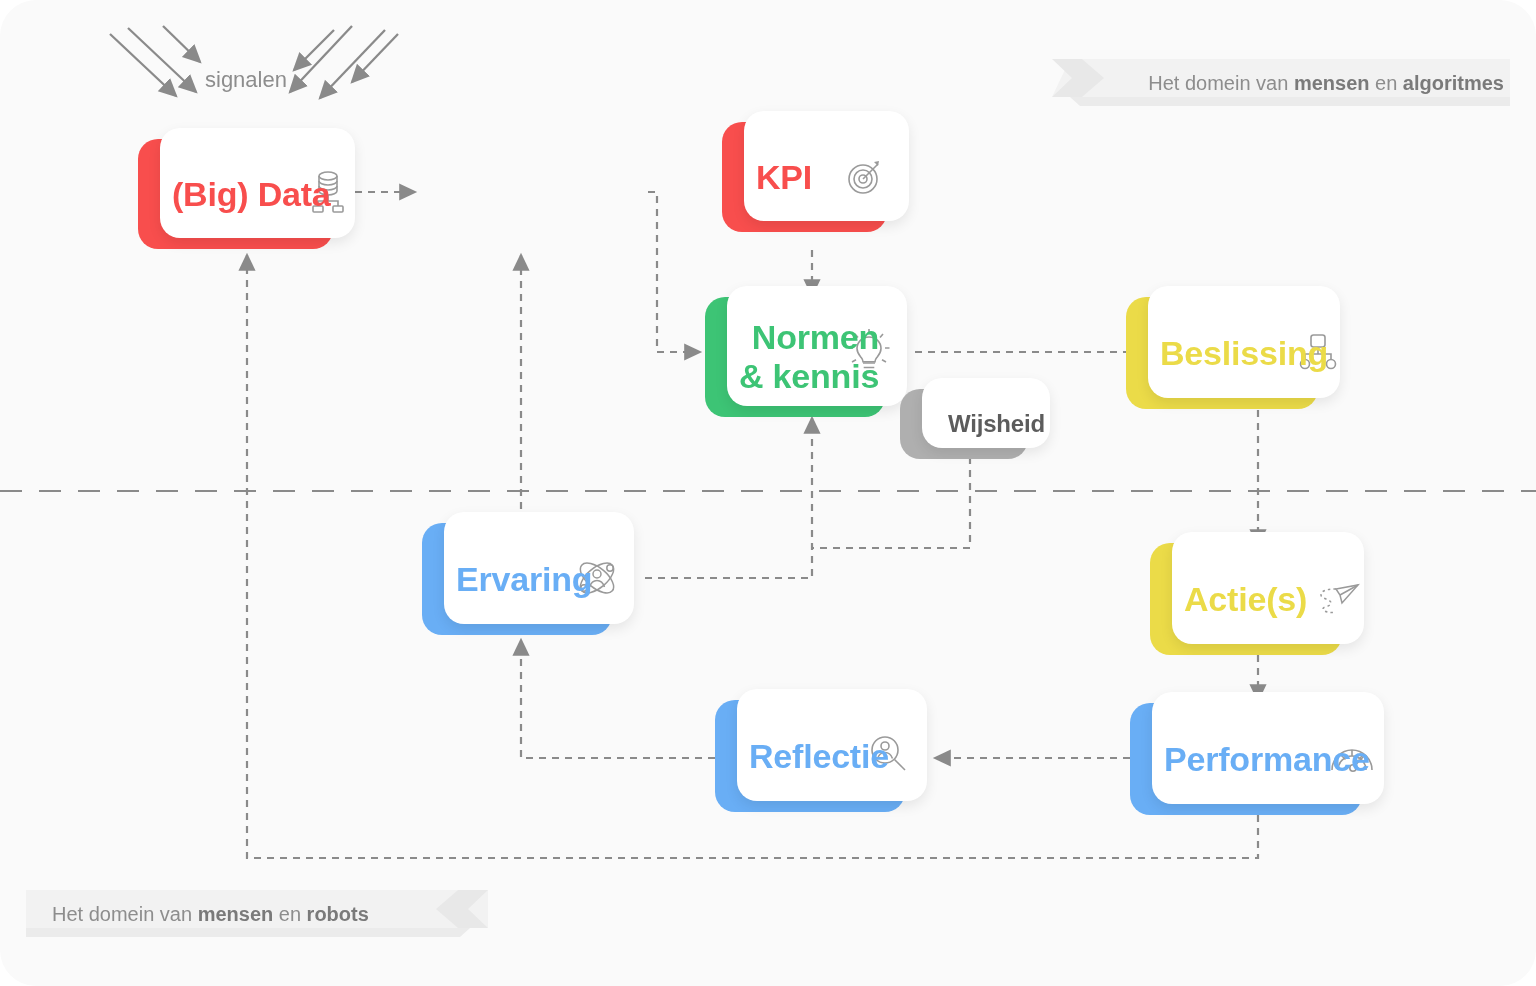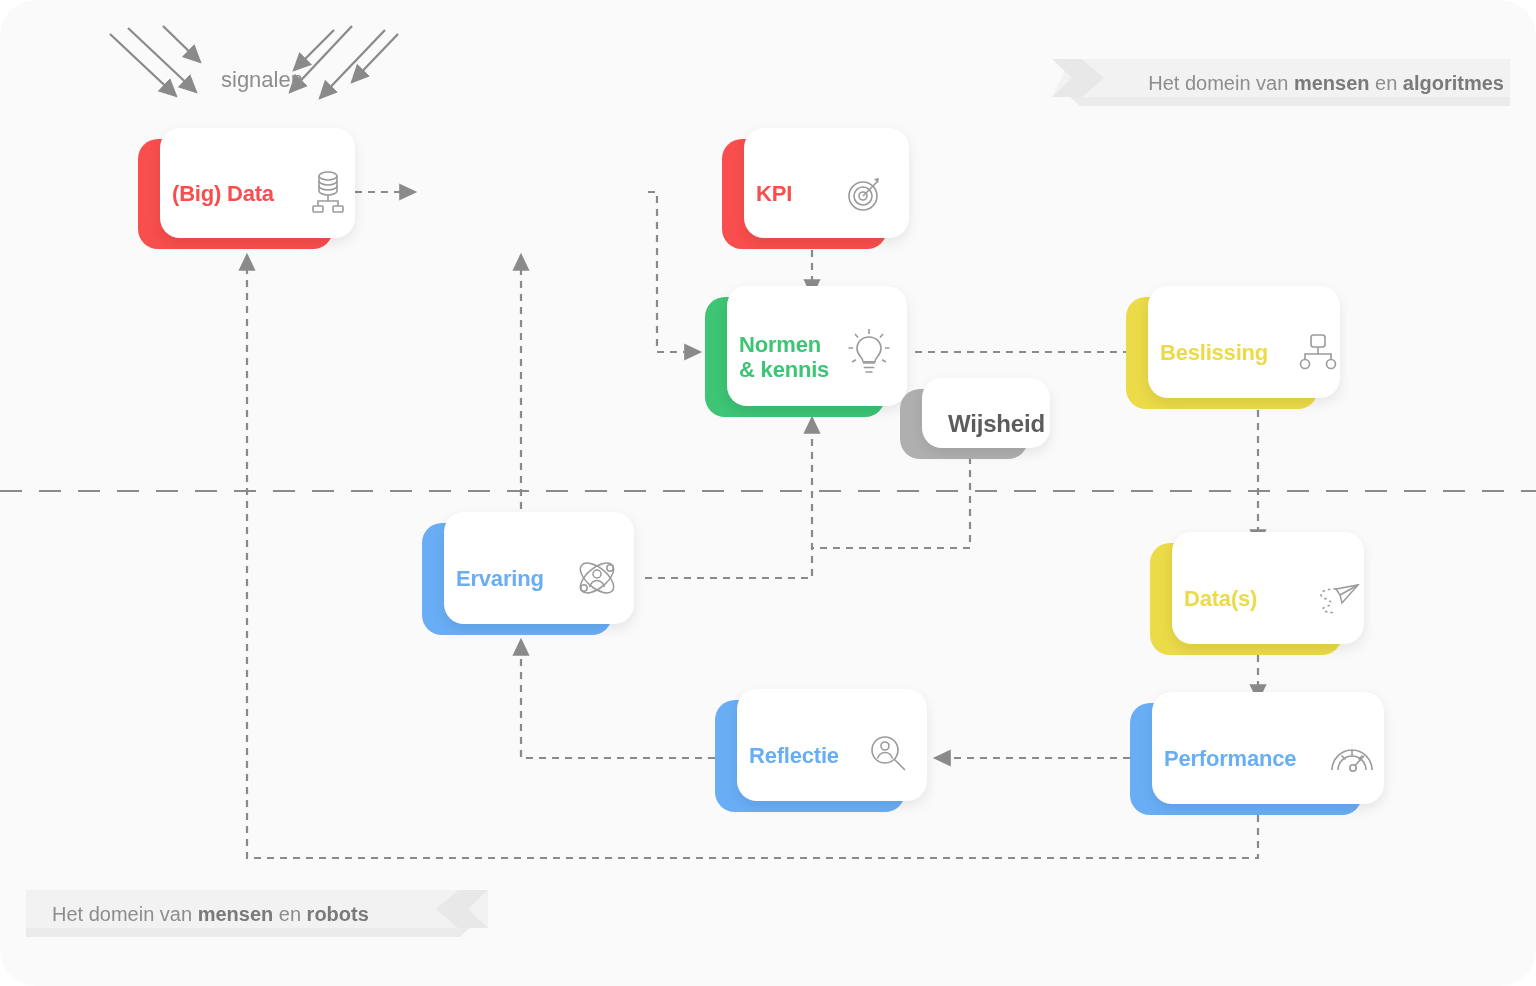--- a/index.html
+++ b/index.html
@@ -34,21 +34,21 @@
     box-sizing:border-box;
   }
   .node .inner{
     position:absolute;left:0;top:0;width:100%;height:100%;
     display:flex;align-items:center;
     padding-left:34px;
     box-sizing:border-box;
     z-index:3;
   }
   .node .lbl{
-    font-weight:bold;font-size:22px;line-height:1.14;
+    font-weight:bold;font-size:34px;line-height:1.14;
     letter-spacing:-.2px;white-space:pre-line;
   }
   .node .ico{
     position:absolute;
     display:flex;align-items:center;justify-content:center;
     color:#9a9a9a;
   }
 
   
   .c-red    .back{background:#F84E4D;}
@@ -94,21 +94,21 @@
   #banner-bot .shadowbar{left:0;top:38px;width:444px;
     clip-path:polygon(0 0,100% 0,calc(100% - 10px) 100%,0 100%);}
   #banner-bot .notch{
     position:absolute;right:0;top:0;width:52px;height:38px;
     background:#E8E8E8;
     clip-path:polygon(22px 0,52px 0,32px 19px,52px 38px,22px 38px,0 19px);
   }
 
   #signalen-label{
     position:absolute;left:205px;top:67px;
-    font-size:22px;color:#8D8D8D;margin-left:16px;
+    font-size:22px;color:#8D8D8D;
   }
 </style>
 </head>
 <body>
 
 <div id="stage">
   <div id="canvas">
 
     <svg id="wires" viewBox="0 0 1536 986" xmlns="http://www.w3.org/2000/svg">
       <defs>
@@ -175,38 +175,38 @@
           <path d="M11 12v5c0 2.2 4 4 9 4s9-1.8 9-4v-5"></path>
           <path d="M11 17v5c0 2.2 4 4 9 4s9-1.8 9-4v-5"></path>
           <path d="M20 26v6M20 32H10v5M20 32h10v5"></path>
           <rect x="5" y="37" width="10" height="6" rx="1"></rect>
           <rect x="25" y="37" width="10" height="6" rx="1"></rect>
         </svg>
       </div>
     </div>
 
 
-    <div class="node c-red" style="left:722px;top:139px;width:165px;height:110px;">
+    <div class="node c-red" style="left:722px;top:122px;width:165px;height:110px;">
       <div class="back"></div>
       <div class="front"></div>
       <div class="inner">
         <div class="lbl">KPI</div>
       </div>
       <div class="ico" style="left:122px;top:34px;">
         <svg width="42" height="42" viewBox="0 0 42 42" fill="none" stroke="#9a9a9a" stroke-width="1.6">
           <circle cx="19" cy="23" r="14"></circle>
           <circle cx="19" cy="23" r="9"></circle>
           <circle cx="19" cy="23" r="4"></circle>
           <path d="M19 23 L34 8"></path>
           <path d="M30 6l5-1-1 5z" fill="#9a9a9a" stroke="none"></path>
         </svg>
       </div>
     </div>
 
-    <div class="node c-green" style="left:705px;top:297px;width:180px;height:120px;">
+    <div class="node c-green" style="left:705px;top:297px;width:180px;height:120px;text-align:right;">
       <div class="back"></div>
       <div class="front"></div>
       <div class="inner">
         <div class="lbl">Normen
 &amp; kennis</div>
       </div>
       <div class="ico" style="left:140px;top:28px;">
         <svg width="48" height="56" viewBox="0 0 48 56" fill="none" stroke="#9a9a9a" stroke-width="1.6">
           <path d="M24 12c-7 0-12 5.2-12 11.6 0 4.6 2.6 7 4.4 9.2 1.2 1.5 1.6 2.6 1.6 4h12c0-1.4.4-2.5 1.6-4C33.4 30.6 36 28.2 36 23.6 36 17.2 31 12 24 12z"></path>
           <path d="M18 38h12M18.7 42.5h10.6M20.5 47h7"></path>
@@ -236,21 +236,21 @@
           <circle cx="9" cy="33" r="4.5"></circle>
           <circle cx="35" cy="33" r="4.5"></circle>
         </svg>
       </div>
     </div>
 
     <div class="node c-yellow" style="left:1150px;top:543px;width:192px;height:112px;">
       <div class="back"></div>
       <div class="front"></div>
       <div class="inner">
-        <div class="lbl">Data(s)</div>
+        <div class="lbl">Actie(s)</div>
       </div>
       <div class="ico" style="left:162px;top:32px;">
         <svg width="52" height="48" viewBox="0 0 52 48" fill="none" stroke="#9a9a9a" stroke-width="1.5">
           <path d="M24 14 L46 10 L30 28 L28 20 z"></path>
           <path d="M28 20 L46 10"></path>
           <path d="M24 14 C14 14 9 16 9 20 c0 4 10 4 10 8 s-8 3-8 6 c0 2.6 6 3.6 12 3.6" stroke-dasharray="2.4 3.2"></path>
         </svg>
       </div>
     </div>
 

